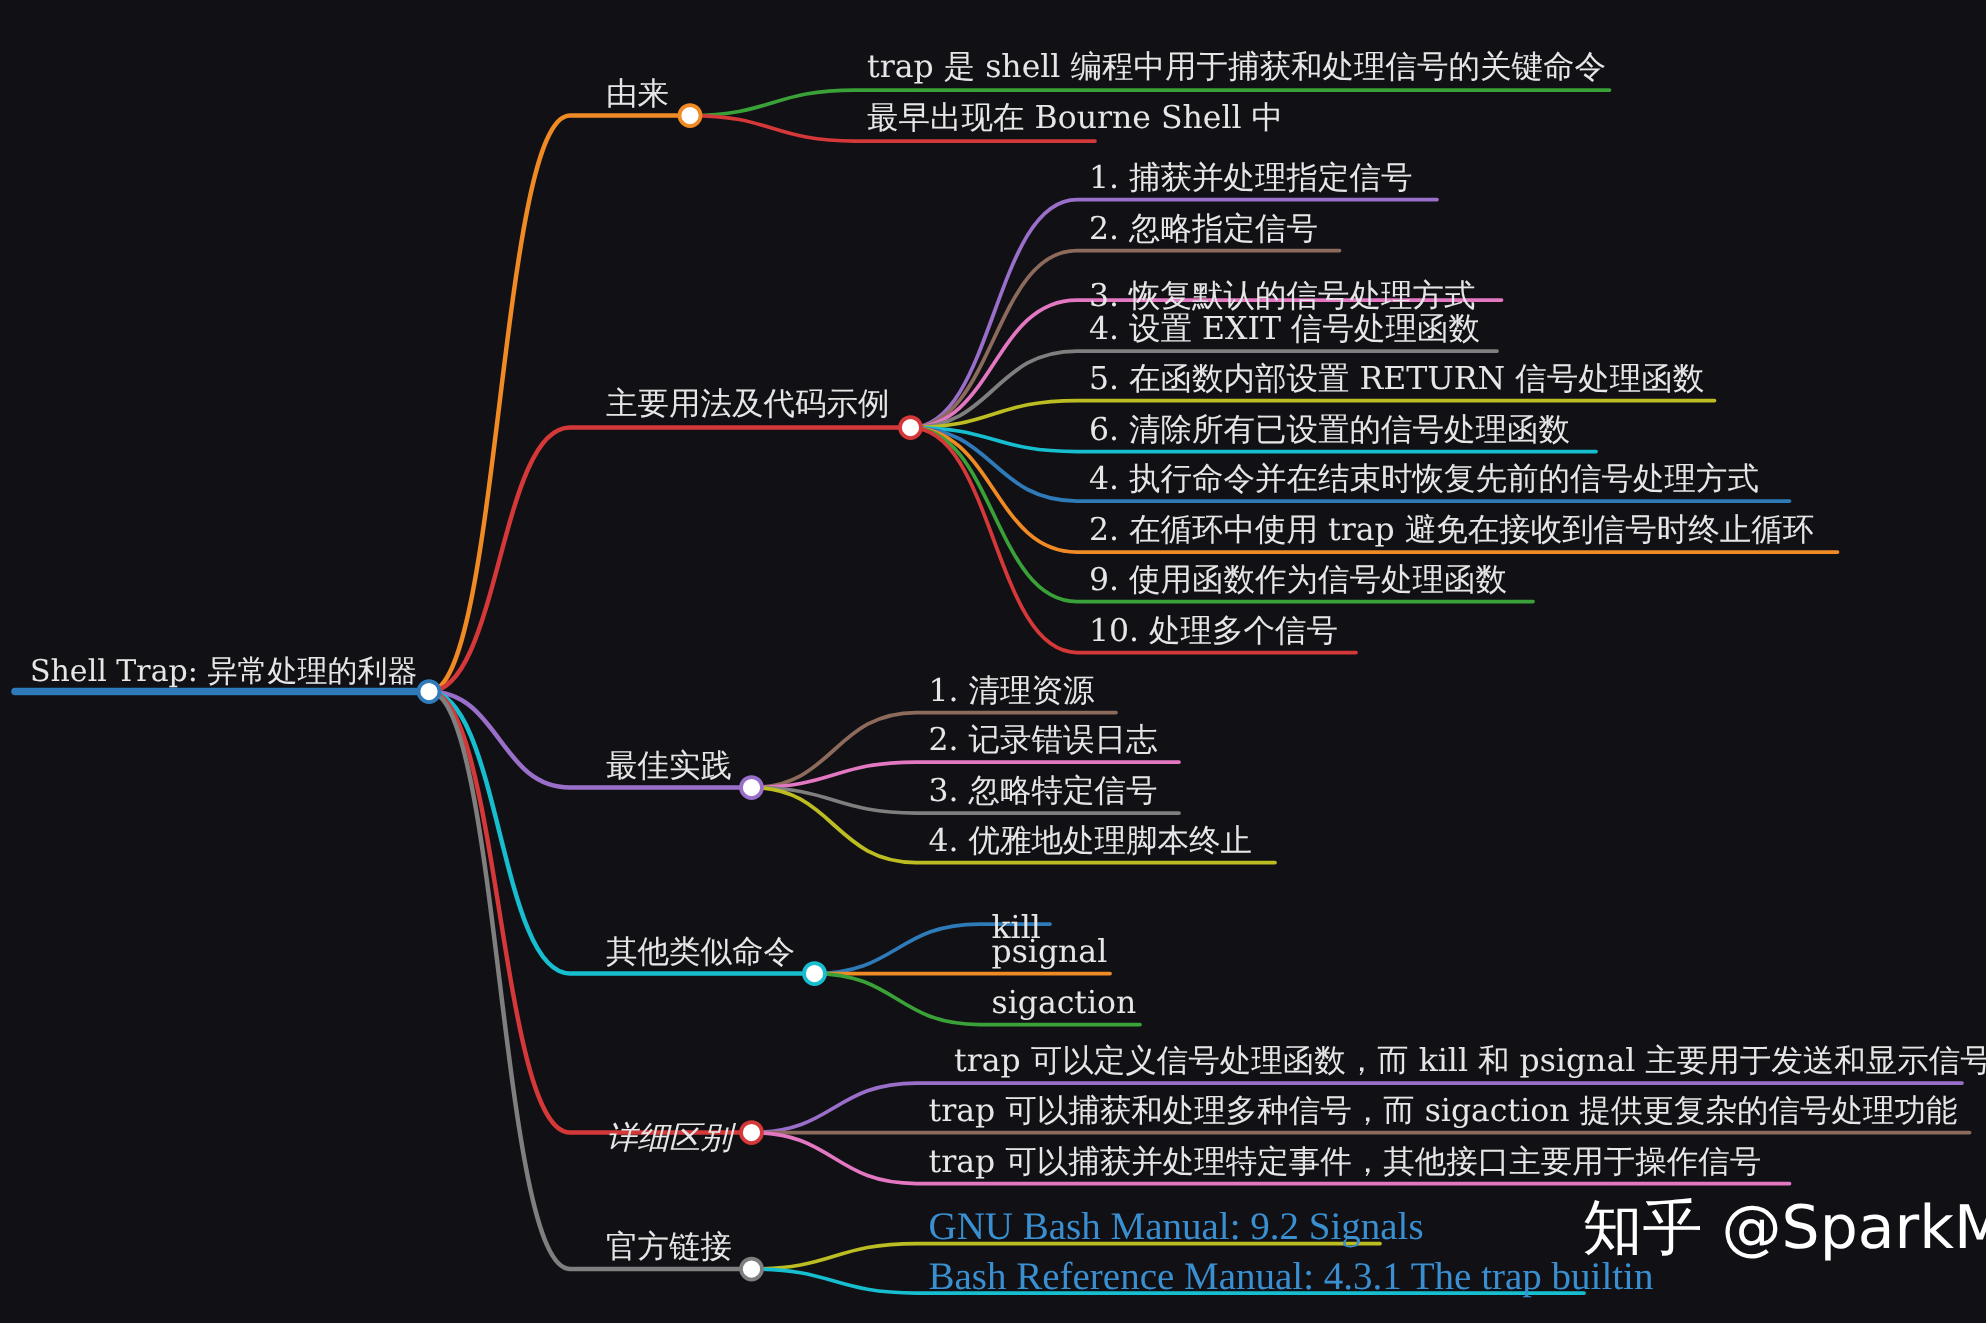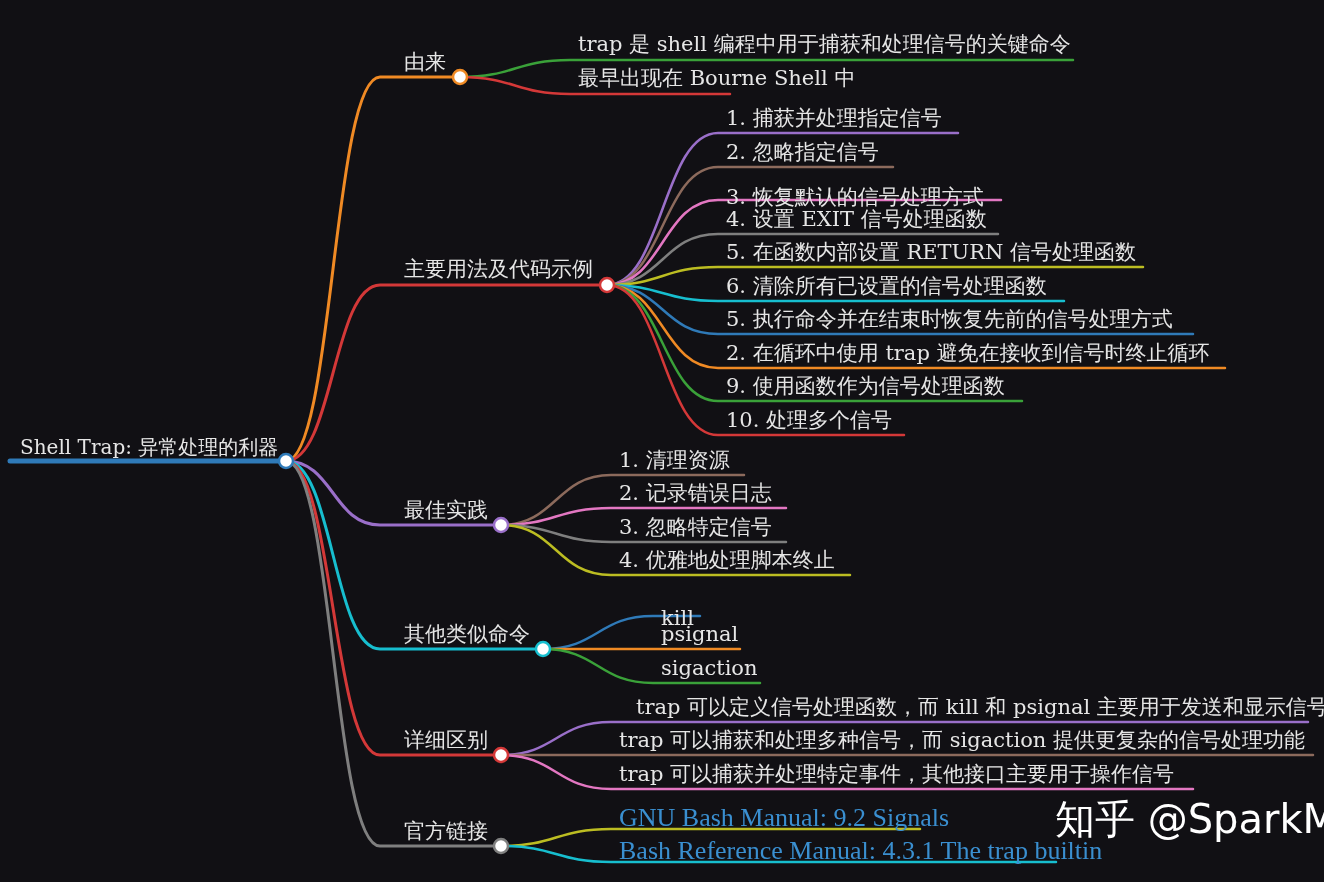--- a/index.html
+++ b/index.html
@@ -105,34 +105,34 @@
       <div class="label " style="left: 404px; top: 52px;">由来</div>
       <div class="label serif" style="left: 578px; top: 34px;">trap 是 shell 编程中用于捕获和处理信号的关键命令</div>
       <div class="label serif" style="left: 578px; top: 68px;">最早出现在 Bourne Shell 中</div>
       <div class="label " style="left: 404px; top: 259px;">主要用法及代码示例</div>
       <div class="label serif" style="left: 726px; top: 108px;">1. 捕获并处理指定信号</div>
       <div class="label serif" style="left: 726px; top: 142px;">2. 忽略指定信号</div>
       <div class="label serif" style="left: 726px; top: 175px; margin-top: 12px;">3. 恢复默认的信号处理方式</div>
       <div class="label serif" style="left: 726px; top: 209px;">4. 设置 EXIT 信号处理函数</div>
       <div class="label serif" style="left: 726px; top: 242px;">5. 在函数内部设置 RETURN 信号处理函数</div>
       <div class="label serif" style="left: 726px; top: 276px;">6. 清除所有已设置的信号处理函数</div>
-      <div class="label serif" style="left: 726px; top: 309px;">5. 执行命令并在结束时恢复先前的信号处理方式</div>
+      <div class="label serif" style="left: 726px; top: 309px;">4. 执行命令并在结束时恢复先前的信号处理方式</div>
       <div class="label serif" style="left: 726px; top: 343px;">2. 在循环中使用 trap 避免在接收到信号时终止循环</div>
       <div class="label serif" style="left: 726px; top: 376px;">9. 使用函数作为信号处理函数</div>
       <div class="label serif" style="left: 726px; top: 410px;">10. 处理多个信号</div>
       <div class="label " style="left: 404px; top: 500px;">最佳实践</div>
       <div class="label serif" style="left: 619px; top: 450px;">1. 清理资源</div>
       <div class="label serif" style="left: 619px; top: 483px; text-align: right;">2. 记录错误日志</div>
       <div class="label serif" style="left: 619px; top: 517px;">3. 忽略特定信号</div>
       <div class="label serif" style="left: 619px; top: 550px;">4. 优雅地处理脚本终止</div>
       <div class="label " style="left: 404px; top: 624px;">其他类似命令</div>
       <div class="label serif" style="left: 661px; top: 608px;">kill</div>
       <div class="label serif" style="left: 661px; top: 624px;">psignal</div>
       <div class="label serif" style="left: 661px; top: 658px;">sigaction</div>
-      <div class="label " style="left: 404px; top: 730px;">详细区别</div>
+      <div class="label " style="left: 404px; top: 748px; font-style: italic;">详细区别</div>
       <div class="label serif" style="left: 636px; top: 697px;">trap 可以定义信号处理函数，而 kill 和 psignal 主要用于发送和显示信号</div>
       <div class="label serif" style="left: 619px; top: 730px;">trap 可以捕获和处理多种信号，而 sigaction 提供更复杂的信号处理功能</div>
       <div class="label serif" style="left: 619px; top: 764px;">trap 可以捕获并处理特定事件，其他接口主要用于操作信号</div>
       <div class="label " style="left: 404px; top: 821px;">官方链接</div>
       <div class="label link" style="left: 619px; top: 805px;">GNU Bash Manual: 9.2 Signals</div>
       <div class="label link" style="left: 619px; top: 838px;">Bash Reference Manual: 4.3.1 The trap builtin</div>
     </div>
 
   <div class="watermark">知乎 @SparkML</div>
 </div>

